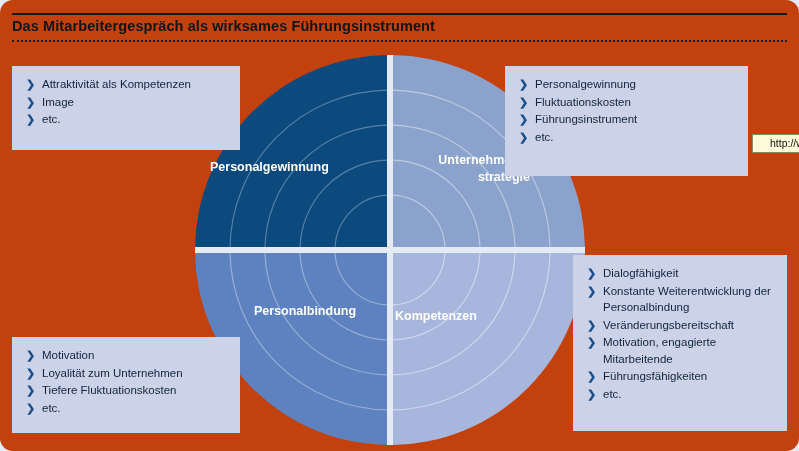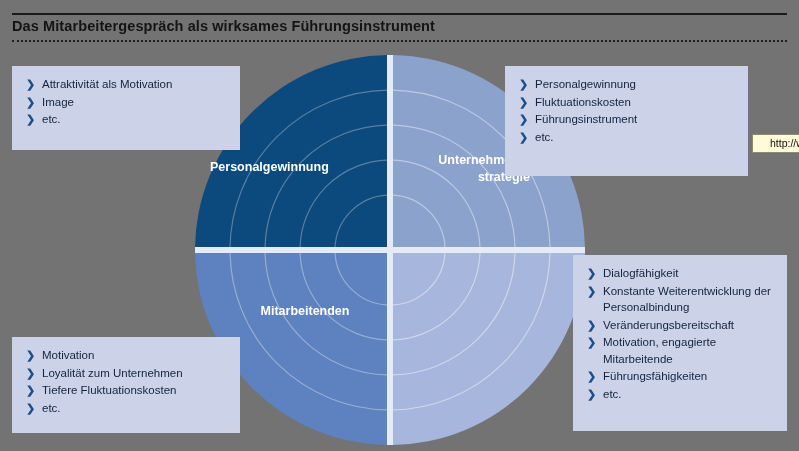--- a/index.html
+++ b/index.html
@@ -13,21 +13,22 @@
     font-family: "Liberation Sans", sans-serif;
     overflow: hidden;
     position: relative;
   }
 
   #page {
     position: absolute;
     left: 0; top: 0;
     width: 799px;
     height: 451px;
-    background: #737373;
+    background: #c2410c;
+    border-radius: 13px;
   }
 
   
   .top-rule {
     position: absolute;
     left: 12px;
     top: 13px;
     width: 775px;
     height: 2px;
     background: #1a1a1a;
@@ -203,27 +204,28 @@
       </g>
 
       <rect x="192" y="0" width="6" height="390" fill="#e4ebf5"></rect>
       <rect x="0" y="192" width="390" height="6" fill="#e4ebf5"></rect>
     </svg>
   </div>
 
   <div class="quad-label label-tl">Personalgewinnung</div>
   <div class="quad-label label-tr">Unternehmens-
 strategie</div>
-  <div class="quad-label label-bl">Mitarbeitenden</div>
+  <div class="quad-label label-bl">Personalbindung</div>
+  <div class="quad-label label-br">Kompetenzen</div>
 
   <div class="box box-tl">
     <ul class="bullet-list">
       <li class="bullet-item">
         <span class="chev">❯</span>
-        <span class="txt">Attraktivität als Motivation</span>
+        <span class="txt">Attraktivität als Kompetenzen</span>
       </li>
       <li class="bullet-item">
         <span class="chev">❯</span>
         <span class="txt">Image</span>
       </li>
       <li class="bullet-item">
         <span class="chev">❯</span>
         <span class="txt">etc.</span>
       </li>
     </ul>

